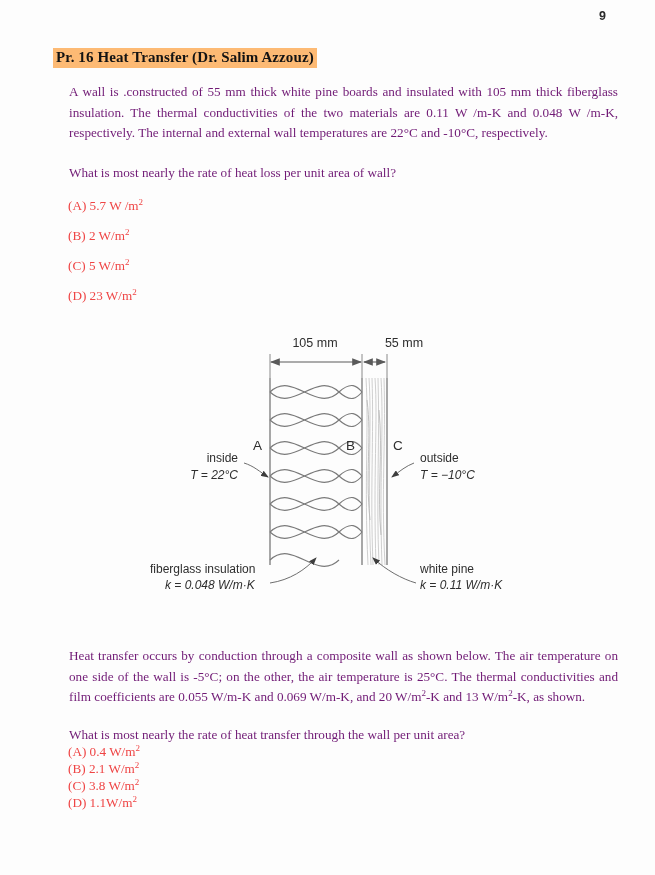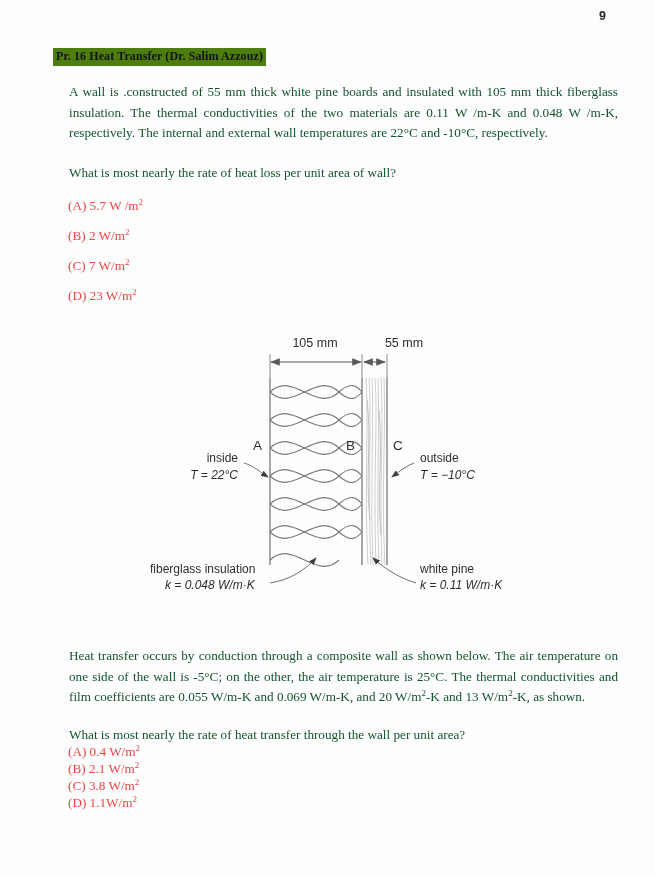--- a/index.html
+++ b/index.html
@@ -27,36 +27,36 @@
     font-family: "Liberation Sans", sans-serif;
     font-size: 12.5px;
     font-weight: bold;
     color: #2a2a2a;
   }
   .section-header {
     position: absolute;
     left: 53px;
     font-family: "Liberation Serif", serif;
     font-weight: bold;
-    font-size: 12px;
+    font-size: 15px;
     color: #131313;
-    background: #4d7c0f;
+    background: #fdba74;
     padding: 1px 3px 2px 3px;
     letter-spacing: 0.1px;
     white-space: nowrap;
   }
   #hdr16 { top: 48px; }
   #hdr17 { top: 615px; }
 
   .body-block {
     position: absolute;
     font-size: 13.2px;
     line-height: 20.6px;
     text-align: justify;
-    color: #14532d;
+    color: #701a75;
   }
   #p16-intro { left: 69px; top: 82px; width: 549px; }
   #p16-question { left: 69px; top: 163px; width: 500px; }
   #p17-intro { left: 69px; top: 646px; width: 549px; }
   #p17-question { left: 69px; top: 725px; width: 530px; }
 
   .choice-list {
     position: absolute;
     font-size: 13.2px;
     color: #ef4444;
@@ -95,21 +95,21 @@
     <div class="choice">
       <span>(A)</span>
       <span>5.7 W /m</span><sup>2</sup>
     </div>
     <div class="choice">
       <span>(B)</span>
       <span>2 W/m</span><sup>2</sup>
     </div>
     <div class="choice">
       <span>(C)</span>
-      <span>7 W/m</span><sup>2</sup>
+      <span>5 W/m</span><sup>2</sup>
     </div>
     <div class="choice">
       <span>(D)</span>
       <span>23 W/m</span><sup>2</sup>
     </div>
   </div>
 
   <div class="figure">
     <svg width="420" height="272" viewBox="0 0 420 272" xmlns="http://www.w3.org/2000/svg">
       <defs>

